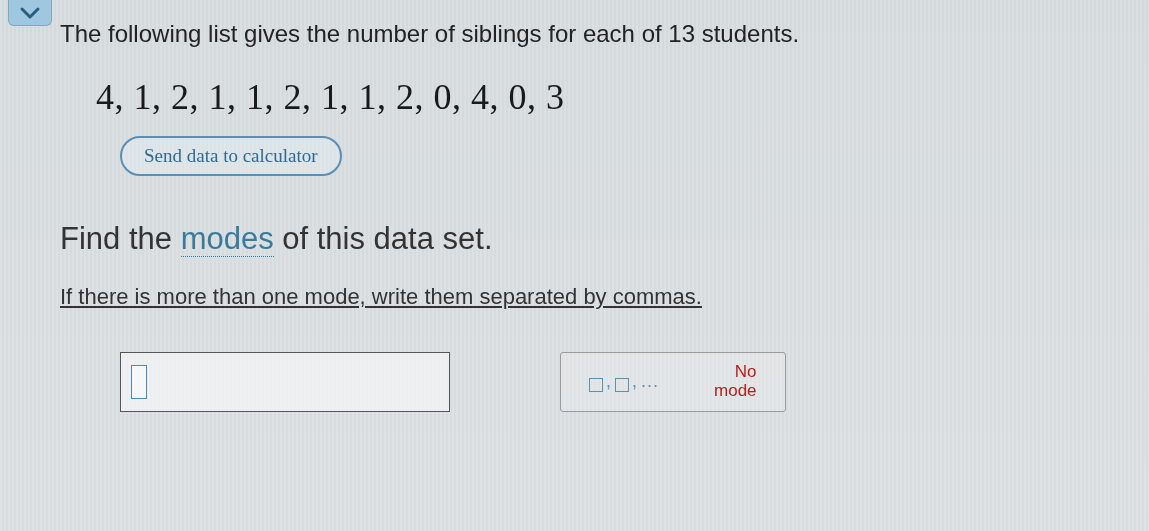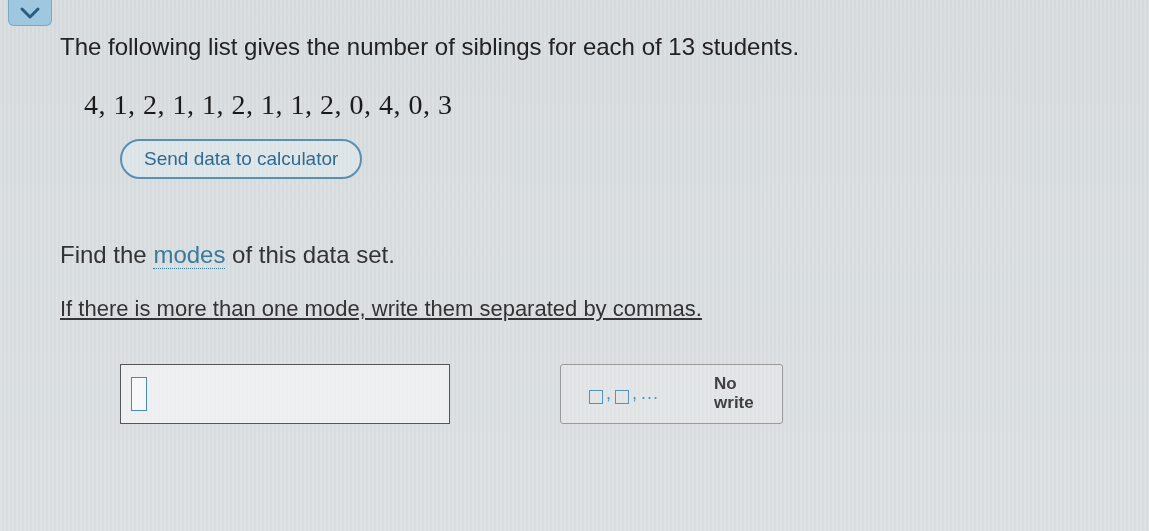--- a/index.html
+++ b/index.html
@@ -28,49 +28,49 @@
     width: 44px; height: 26px;
     background: #9fc8e0;
     border: 1px solid #7ba9c4;
     border-top: none;
     border-radius: 0 0 6px 6px;
     display: flex;
     align-items: center;
     justify-content: center;
   }
   .collapse-tab svg { display: block; }
-  .content { position: relative; padding: 33px 60px 0 60px; }
+  .content { position: relative; padding: 20px 60px 0 60px; }
   .intro {
     font-size: 24px;
     color: #222;
     margin-bottom: 28px;
   }
   .data-list {
-    font-size: 28px;
+    font-size: 36px;
     font-family: Georgia, 'Times New Roman', serif;
     color: #1a1a1a;
-    margin-left: 24px;
+    margin-left: 36px;
     margin-bottom: 18px;
     letter-spacing: 0.5px;
   }
   .send-btn {
     display: inline-block;
     margin-left: 60px;
     border: 2px solid #5a8fb5;
     color: #2f6a90;
     background: rgba(230,240,248,0.4);
     border-radius: 22px;
     padding: 7px 22px;
     font-size: 19px;
-    font-family: Liberation Sans, sans-serif;
+    font-family: Liberation Serif, serif;
     cursor: pointer;
   }
   .prompt {
-    font-size: 24px;
-    margin-top: 62px;
+    font-size: 31px;
+    margin-top: 45px;
     color: #333;
   }
   .modes-link {
     color: #3a7a9a;
     border-bottom: 1px dotted #3a7a9a;
     cursor: help;
   }
   .instructions {
     font-size: 22px;
     color: #333;
@@ -118,26 +118,25 @@
     font-size: 18px;
     cursor: pointer;
     letter-spacing: 1px;
   }
   .comma-tool .sq {
     width: 14px; height: 14px;
     border: 1.5px solid #5a92b6;
     display: inline-block;
   }
   .no-mode-btn {
-    color: #404040;
+    color: #b91c1c;
     font-size: 17px;
-    text-align: left;
+    text-align: right;
     line-height: 1.1;
     cursor: pointer;
-    font-weight: bold;
   }
 </style>
 </head>
 <body>
 <div class="stripes"></div>
 
 <div class="collapse-tab">
   <svg width="22" height="14" viewBox="0 0 22 14">
     <polyline points="3,3 11,11 19,3" fill="none" stroke="#2a5c80" stroke-width="3" stroke-linecap="round" stroke-linejoin="round"></polyline>
   </svg>
@@ -162,18 +161,18 @@
   <div class="answer-row">
     <div class="answer-box">
       <span class="cursor-box"></span>
     </div>
     <div class="tools">
       <div class="comma-tool">
         <span class="sq"></span>,<span class="sq"></span>,<span>...</span>
       </div>
       <div class="no-mode-btn">
         <span>No</span><br>
-        <span>write</span>
+        <span>mode</span>
       </div>
     </div>
   </div>
 
 </div>
 
 </body></html>

